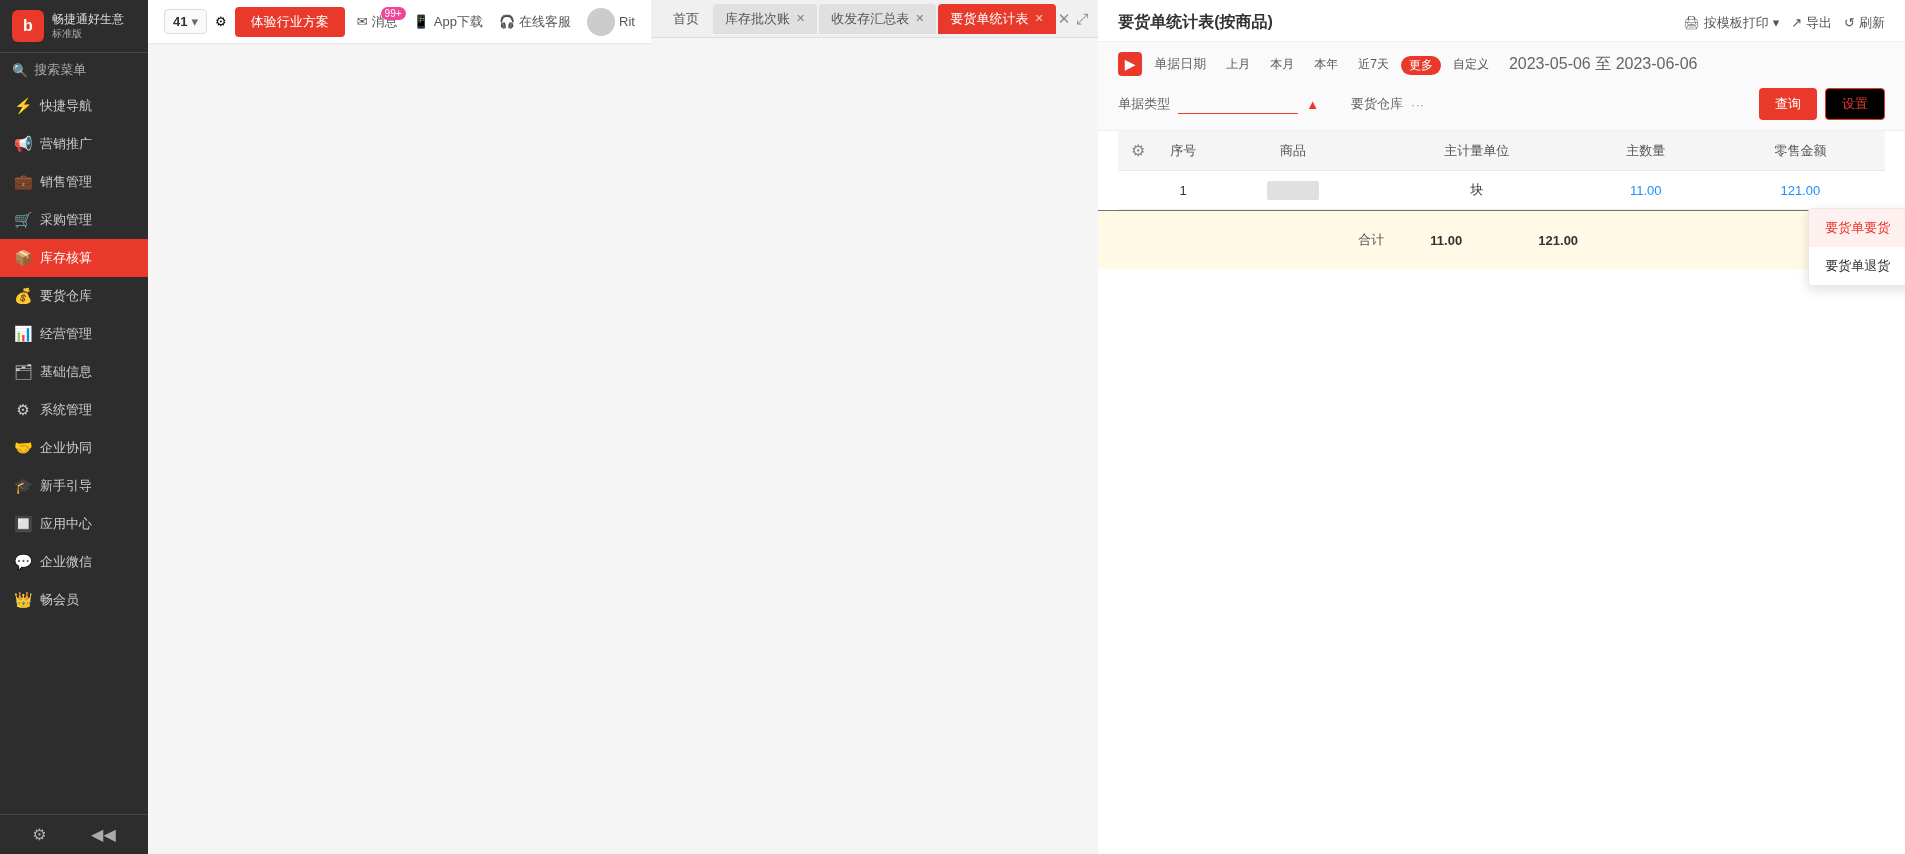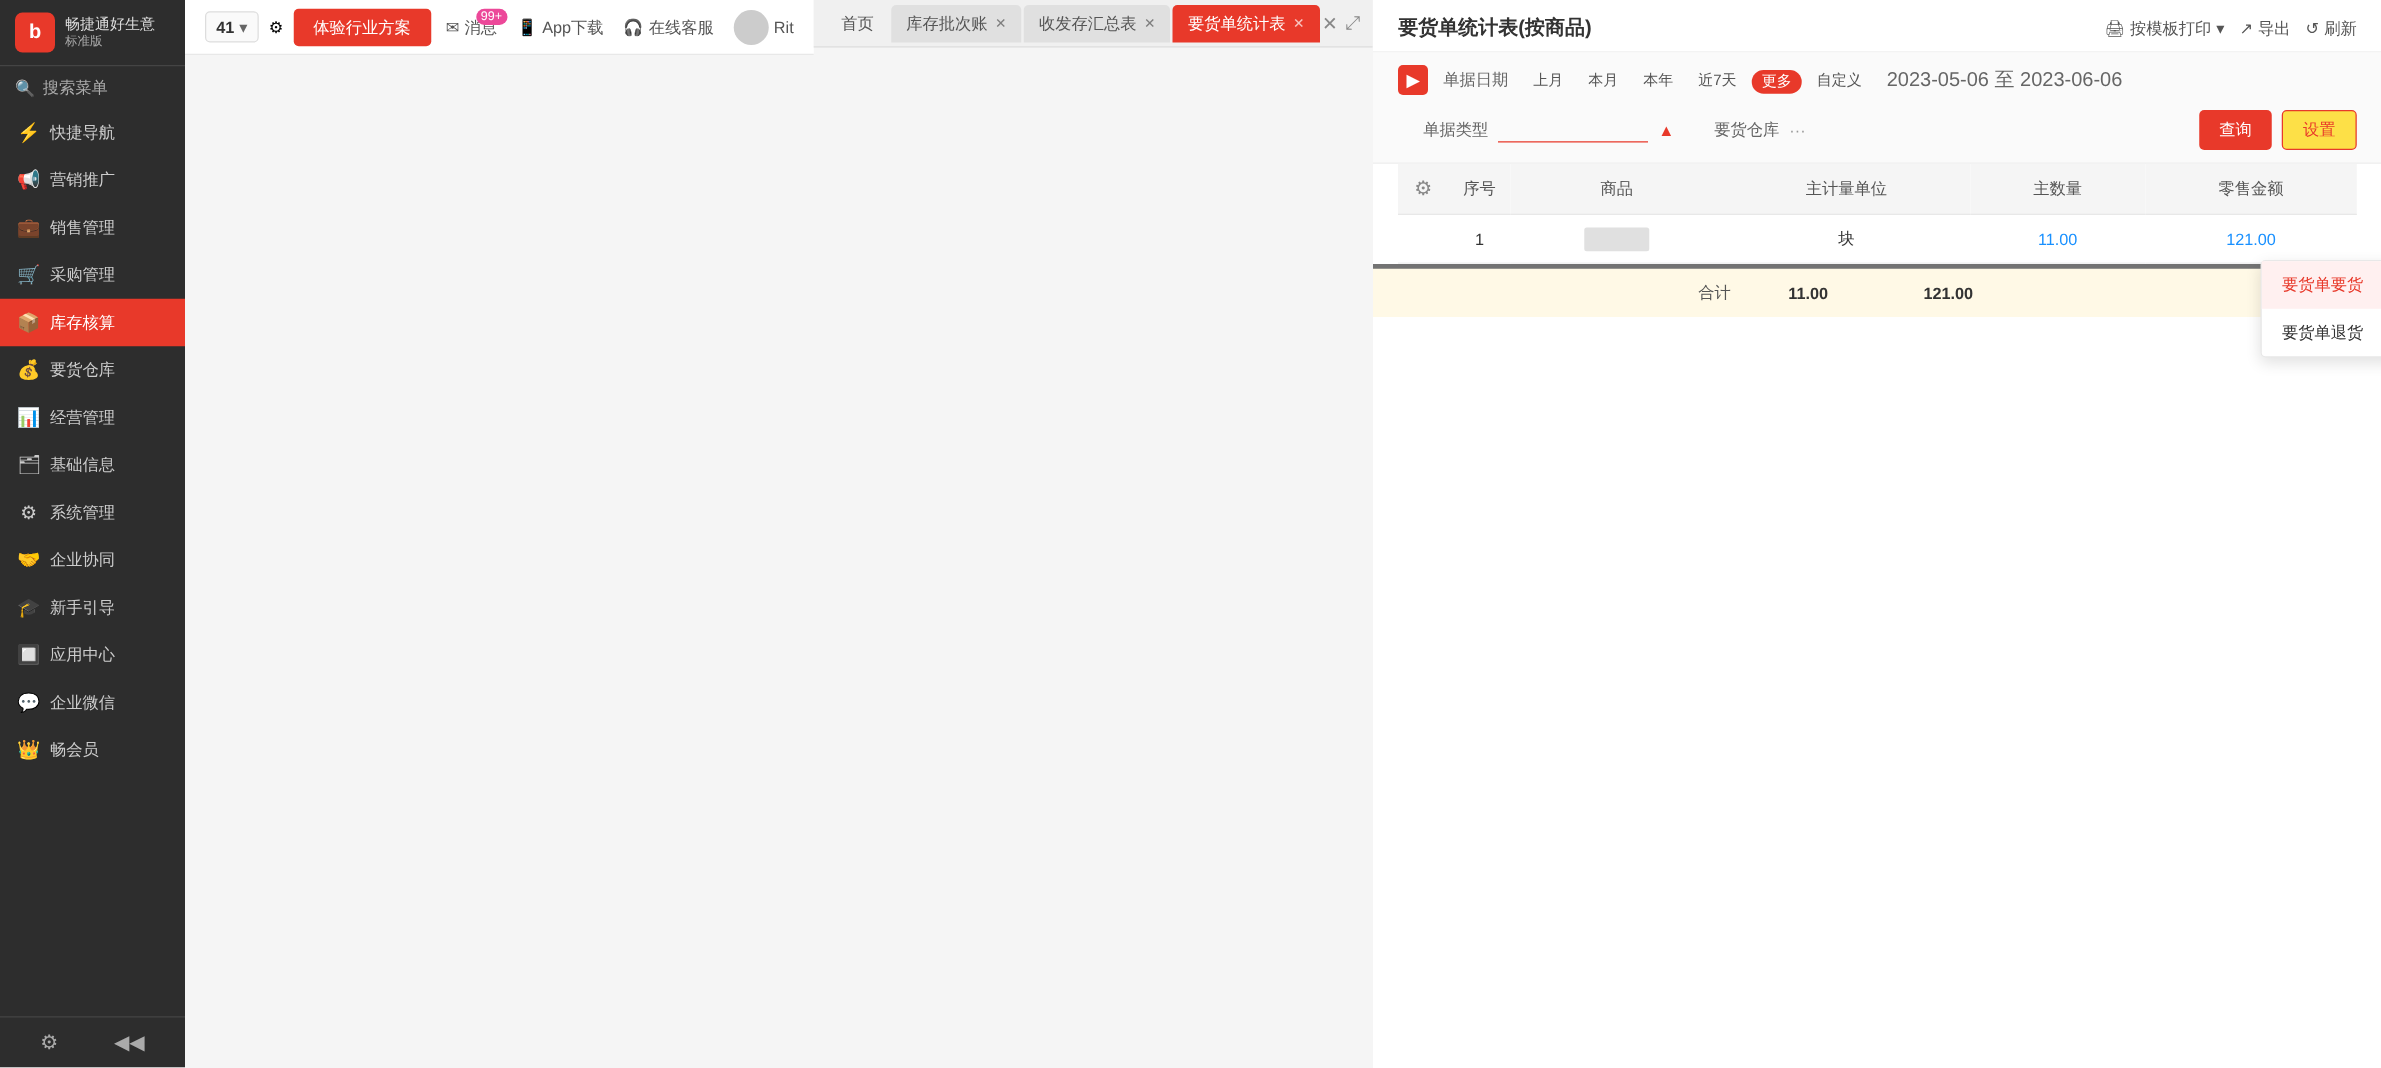--- a/index.html
+++ b/index.html
@@ -256,21 +256,20 @@
       background: #e8392a;
       color: white;
       border-radius: 10px;
       padding: 1px 8px;
     }
     .date-range { color: #666; font-size: 16px; }
     .filter-type-group {
       display: flex;
       align-items: center;
       gap: 8px;
-      margin-left: 20px;
     }
     .filter-warehouse-group {
       display: flex;
       align-items: center;
       gap: 8px;
       margin-left: 20px;
     }
     .filter-actions {
       margin-left: auto;
       display: flex;
@@ -281,21 +280,21 @@
       color: white;
       border: none;
       border-radius: 4px;
       padding: 6px 16px;
       cursor: pointer;
       font-size: 13px;
     }
     .settings-btn {
       border: 1px solid #e8392a;
       color: #e8392a;
-      background: #fde047;
+      background: #000000;
       border-radius: 4px;
       padding: 6px 16px;
       cursor: pointer;
       font-size: 13px;
     }
     .more-icon { color: #999; cursor: pointer; }
 
     
     .table-wrapper {
       padding: 0 20px;
@@ -319,24 +318,24 @@
       text-align: center;
       color: #333;
     }
     .product-name { color: #ccc; background: #e0e0e0; border-radius: 2px; padding: 2px 8px; }
     .link-val { color: #1890ff; cursor: pointer; }
     .settings-icon { color: #888; cursor: pointer; font-size: 16px; }
 
     
     .table-footer {
       background: #fff9e6;
-      border-top: 4px solid #737373;
-      display: flex;
-      align-items: center;
-      padding: 10px 20px;
+      border-top: 1px solid #737373;
+      display: flex;
+      align-items: center;
+      padding: 20px 20px;
       gap: 12px;
       position: sticky;
       bottom: 0;
     }
     .footer-label { color: #555; margin-left: 240px; }
     .footer-val { color: #333; font-weight: bold; min-width: 100px; text-align: center; }
 
     
     .dropdown-overlay {
       position: absolute;

